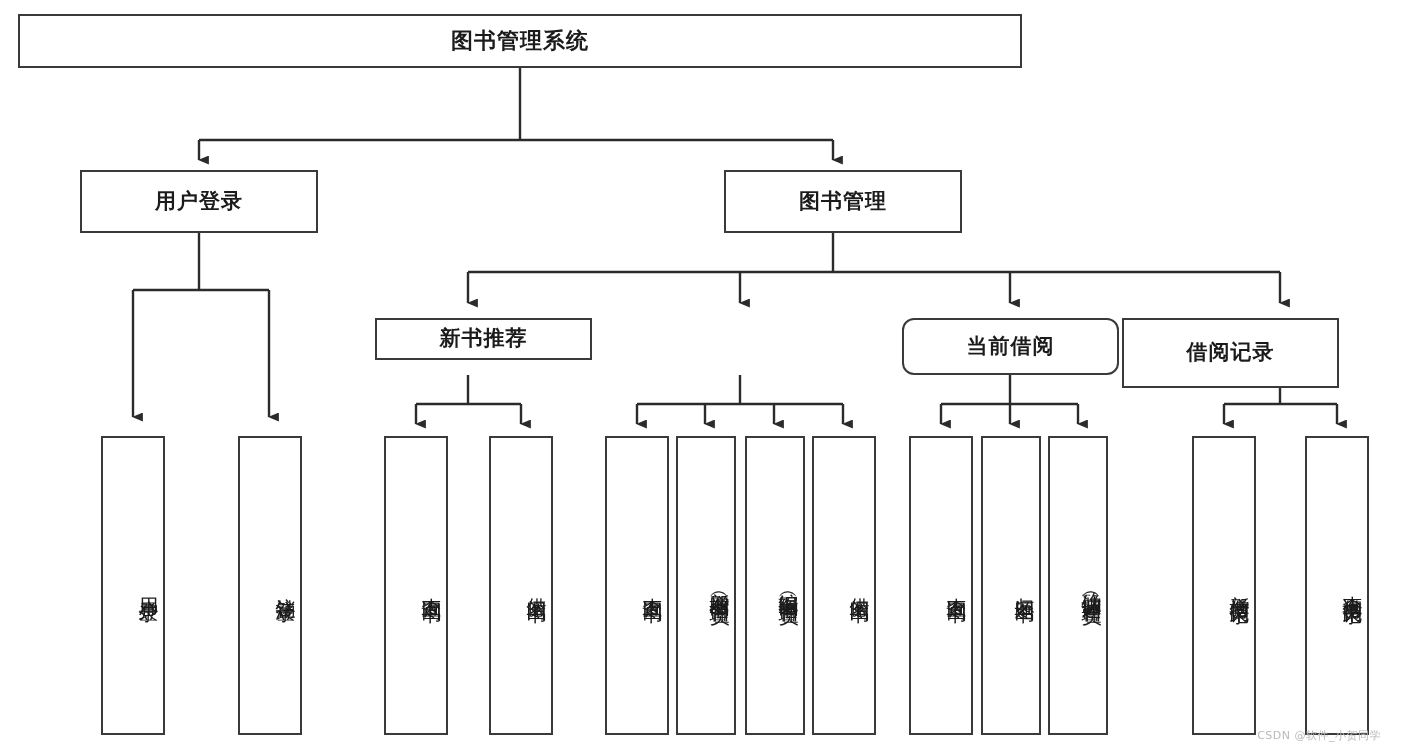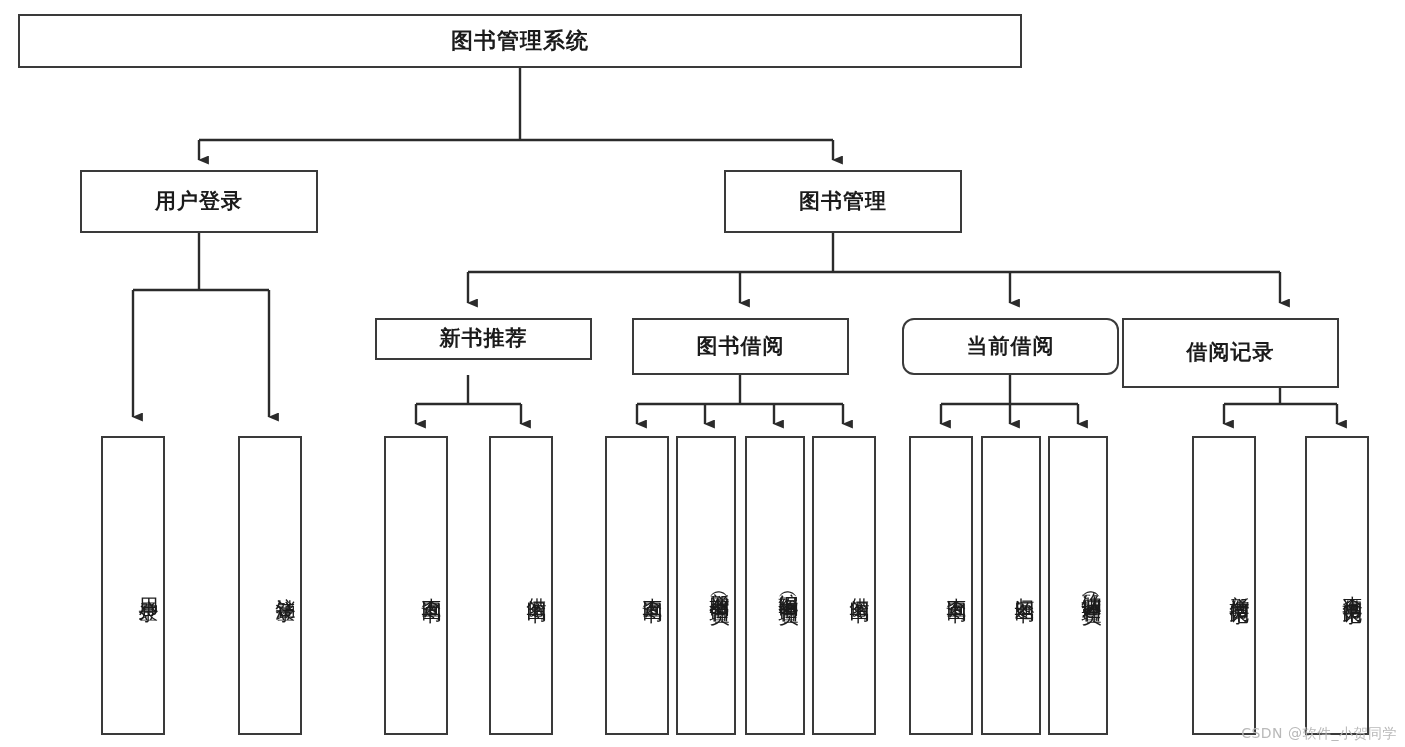--- a/index.html
+++ b/index.html
@@ -57,23 +57,23 @@
   }
   .node.v .vlabel {
     writing-mode: vertical-rl;
     text-orientation: upright;
     letter-spacing: 2px;
     white-space: nowrap;
     display: block;
   }
   .watermark {
     position: absolute;
-    right: 8px;
+    right: 24px;
     bottom: 4px;
-    font-size: 14px;
+    font-size: 11px;
     color: #b9b9b9;
     letter-spacing: 0.5px;
     white-space: nowrap;
     font-family: "DejaVu Sans", "Liberation Sans", sans-serif;
   }
 </style>
 </head>
 <body>
 
 <div id="canvas">
@@ -138,23 +138,20 @@
   </div>
 
   <div class="node h" style="left:714px; top:170px; width:238px; height:63px;margin-left:10px;">
     <span>图书管理</span>
   </div>
 
   <div class="node h" style="left:360px; top:318px; width:217px; height:42px;margin-left:15px;">
     <span>新书推荐</span>
   </div>
 
-  <div class="node h" style="left:632px; top:318px; width:217px; height:57px;">
-    <span>图书借阅</span>
-  </div>
 
   <div class="node h" style="left:902px; top:318px; width:217px; height:57px;border-radius:12px;">
     <span>当前借阅</span>
   </div>
 
   <div class="node h" style="left:1122px; top:318px; width:217px; height:70px;">
     <span>借阅记录</span>
   </div>
 
   <div class="node v" style="left:101px; top:436px; width:64px; height:299px;">

